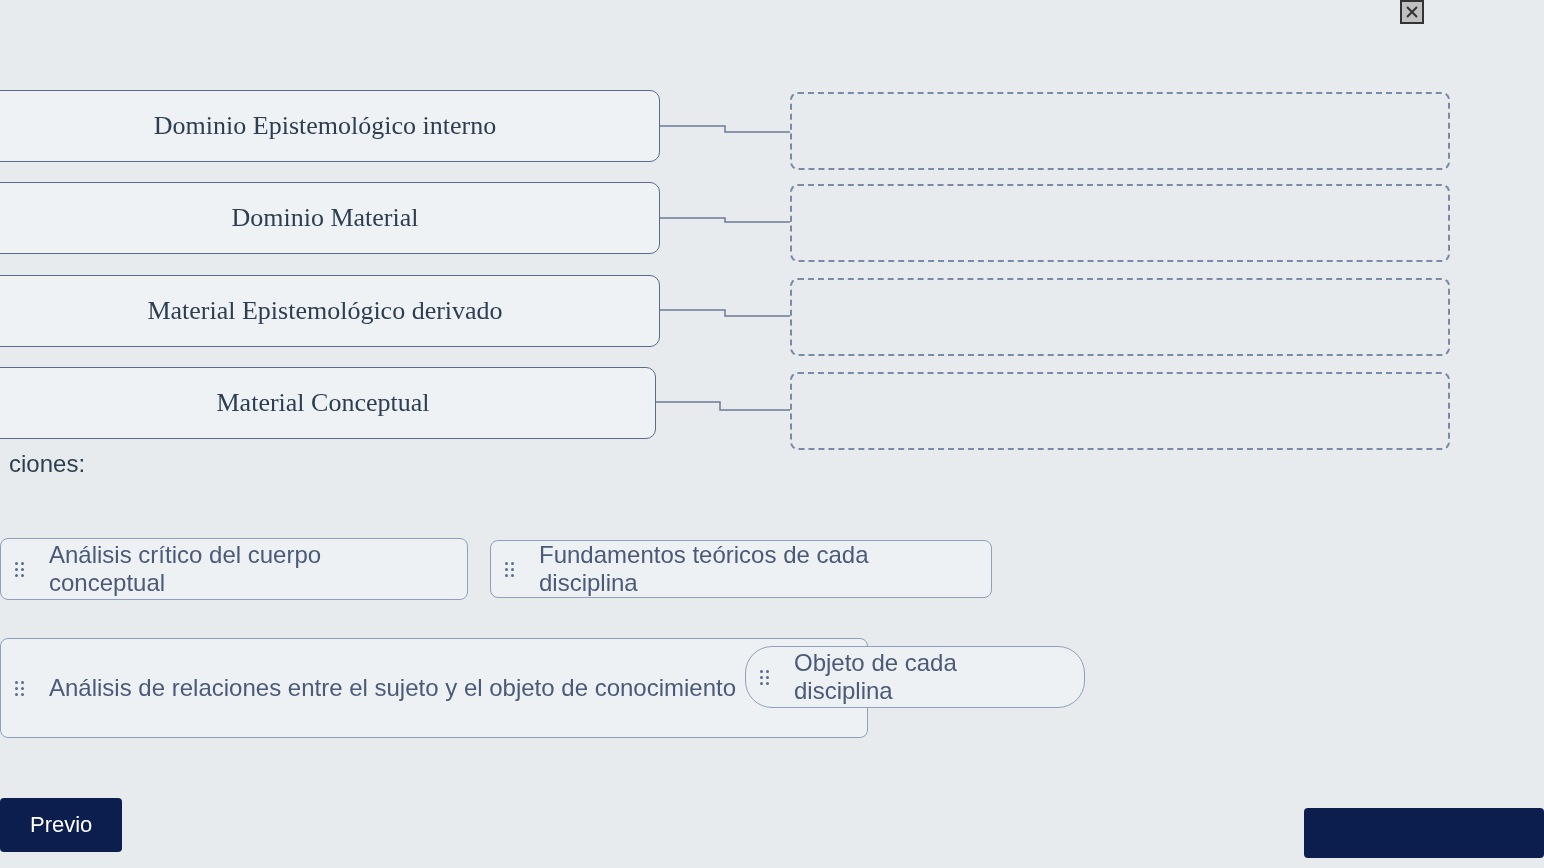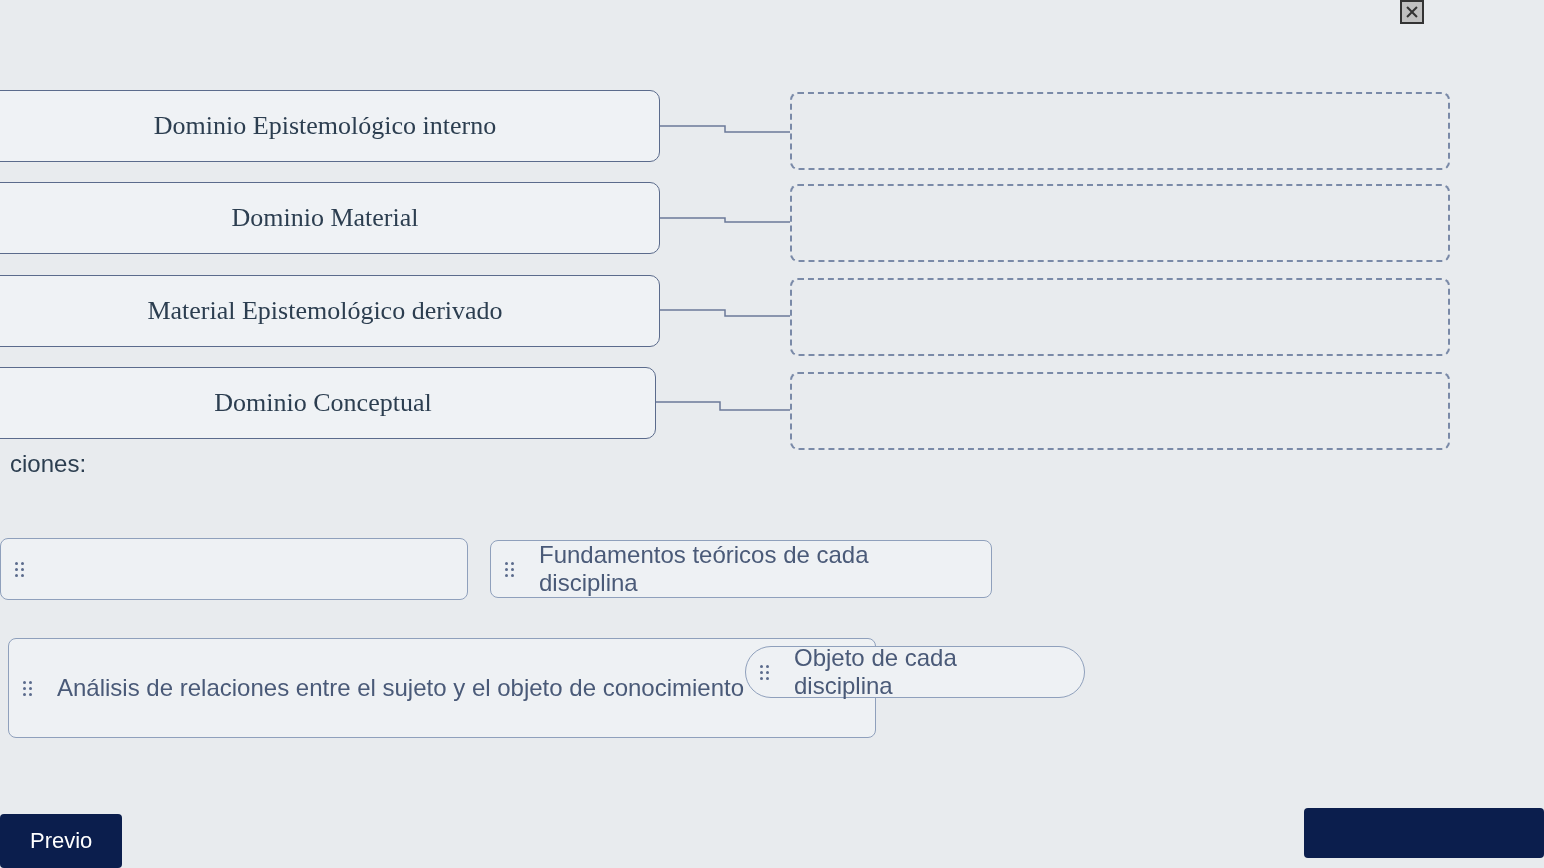--- a/index.html
+++ b/index.html
@@ -51,22 +51,22 @@
     }
     .connector {
       position: absolute;
       stroke: #6b7a99;
       stroke-width: 1.5;
       fill: none;
     }
     .section-label {
       font-size: 24px;
       color: #2c3e50;
-      margin: 30px 0 20px 9px;
-      padding-left: 1px;
+      margin: 30px 0 20px 1px;
+      padding-left: 8px;
     }
     .options-area {
       position: relative;
       height: 250px;
     }
     .option-item {
       position: absolute;
       background: #eef1f4;
       border: 1px solid #8fa0bc;
       border-radius: 8px;
@@ -123,21 +123,21 @@
       background: #0b1e4d;
       color: #fff;
       border: none;
       padding: 14px 30px;
       font-size: 22px;
       border-radius: 4px;
       cursor: pointer;
     }
     .nav-prev {
       left: 0;
-      bottom: 0;
+      bottom: 16px;
     }
     .nav-next {
       right: 0;
       bottom: 10px;
       width: 240px;
       height: 50px;
     }
   </style>
 </head>
 <body>
@@ -164,66 +164,67 @@
       <span>Dominio Material</span>
     </div>
     <div class="drop-zone" style="top:144px;"></div>
 
     <div class="category-box" style="top:235px;">
       <span>Material Epistemológico derivado</span>
     </div>
     <div class="drop-zone" style="top:238px;"></div>
 
     <div class="category-box" style="top:327px; width:666px;">
-      <span>Dominio Conceptual</span>
+      <span>Material Conceptual</span>
     </div>
     <div class="drop-zone" style="top:332px;"></div>
 
   </div>
 
   <div class="section-label">ciones:</div>
 
   <div class="options-area">
 
     <div class="option-item" style="left:0; top:40px; width:468px; height:62px;">
       <div class="drag-handle">
         <span></span>
           <span></span>
           <span></span>
           <span></span>
           <span></span>
           <span></span>
       </div>
+      <span>Análisis crítico del cuerpo conceptual</span>
     </div>
 
     <div class="option-item" style="left:490px; top:42px; width:502px; height:58px;">
       <div class="drag-handle">
         <span></span>
           <span></span>
           <span></span>
           <span></span>
           <span></span>
           <span></span>
       </div>
       <span>Fundamentos teóricos de cada disciplina</span>
     </div>
 
-    <div class="option-item" style="left:8px; top:140px; width:868px; height:100px;">
+    <div class="option-item" style="left:0; top:140px; width:868px; height:100px;">
       <div class="drag-handle">
         <span></span>
           <span></span>
           <span></span>
           <span></span>
           <span></span>
           <span></span>
       </div>
       <span>Análisis de relaciones entre el sujeto y el objeto de conocimiento</span>
     </div>
 
-    <div class="option-item" style="left:745px; top:148px; width:340px; height:52px;border-radius:27px;">
+    <div class="option-item" style="left:745px; top:148px; width:340px; height:62px;border-radius:27px;">
       <div class="drag-handle">
         <span></span>
           <span></span>
           <span></span>
           <span></span>
           <span></span>
           <span></span>
       </div>
       <span>Objeto de cada disciplina</span>
     </div>

